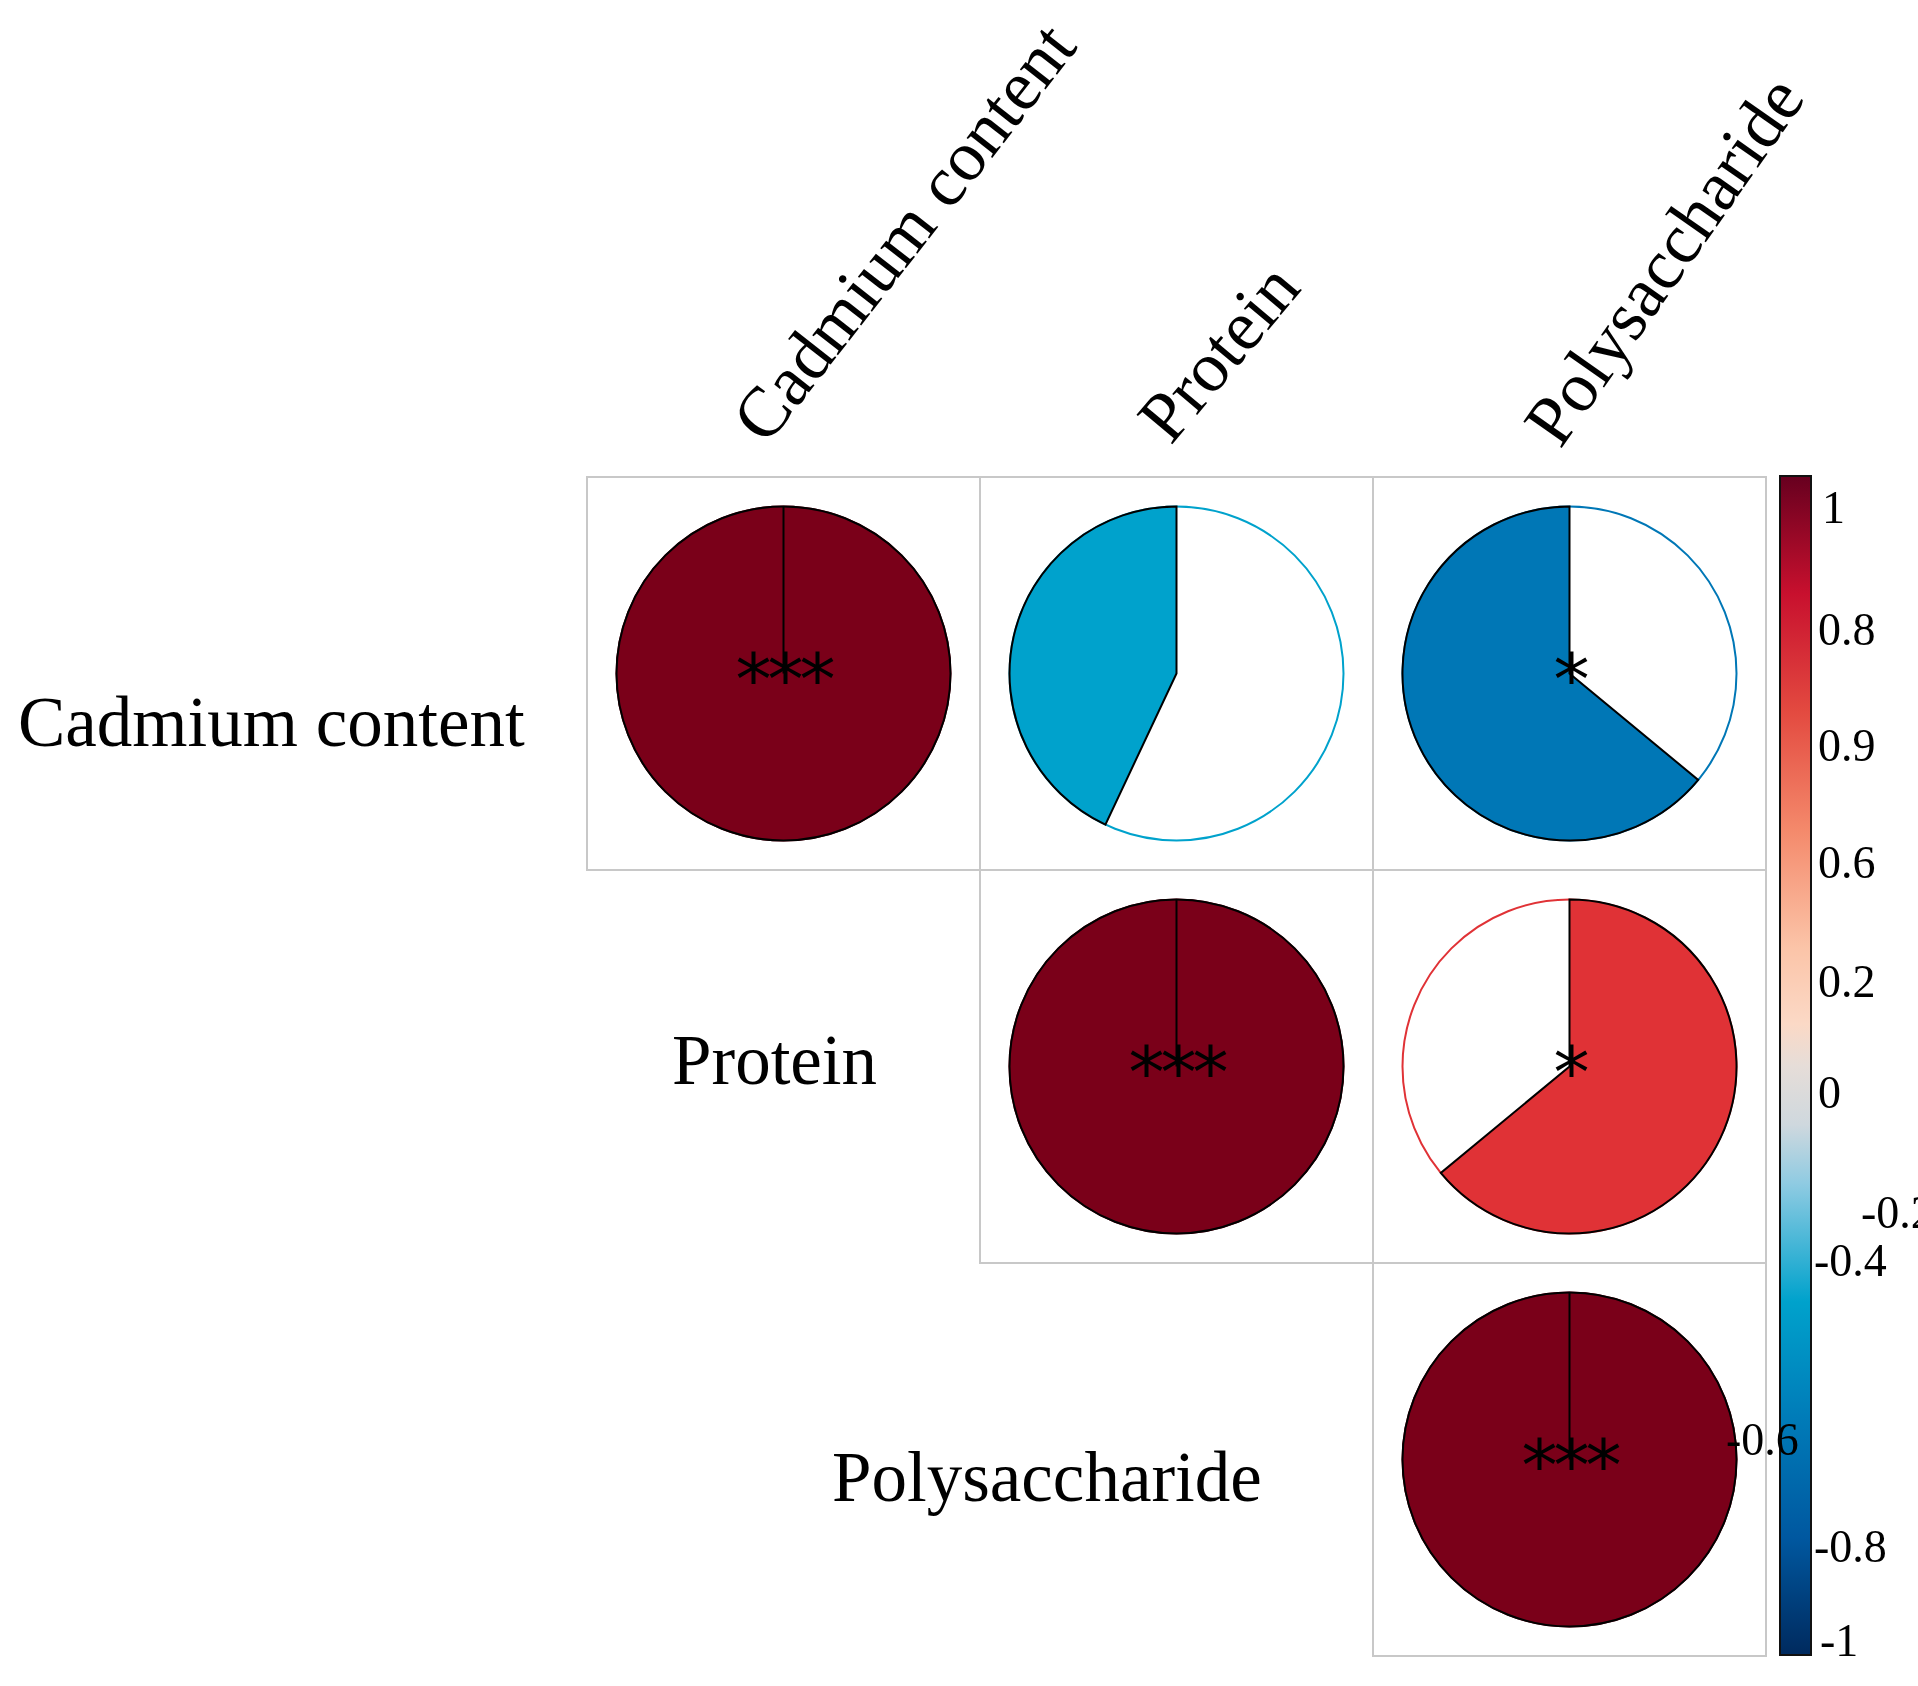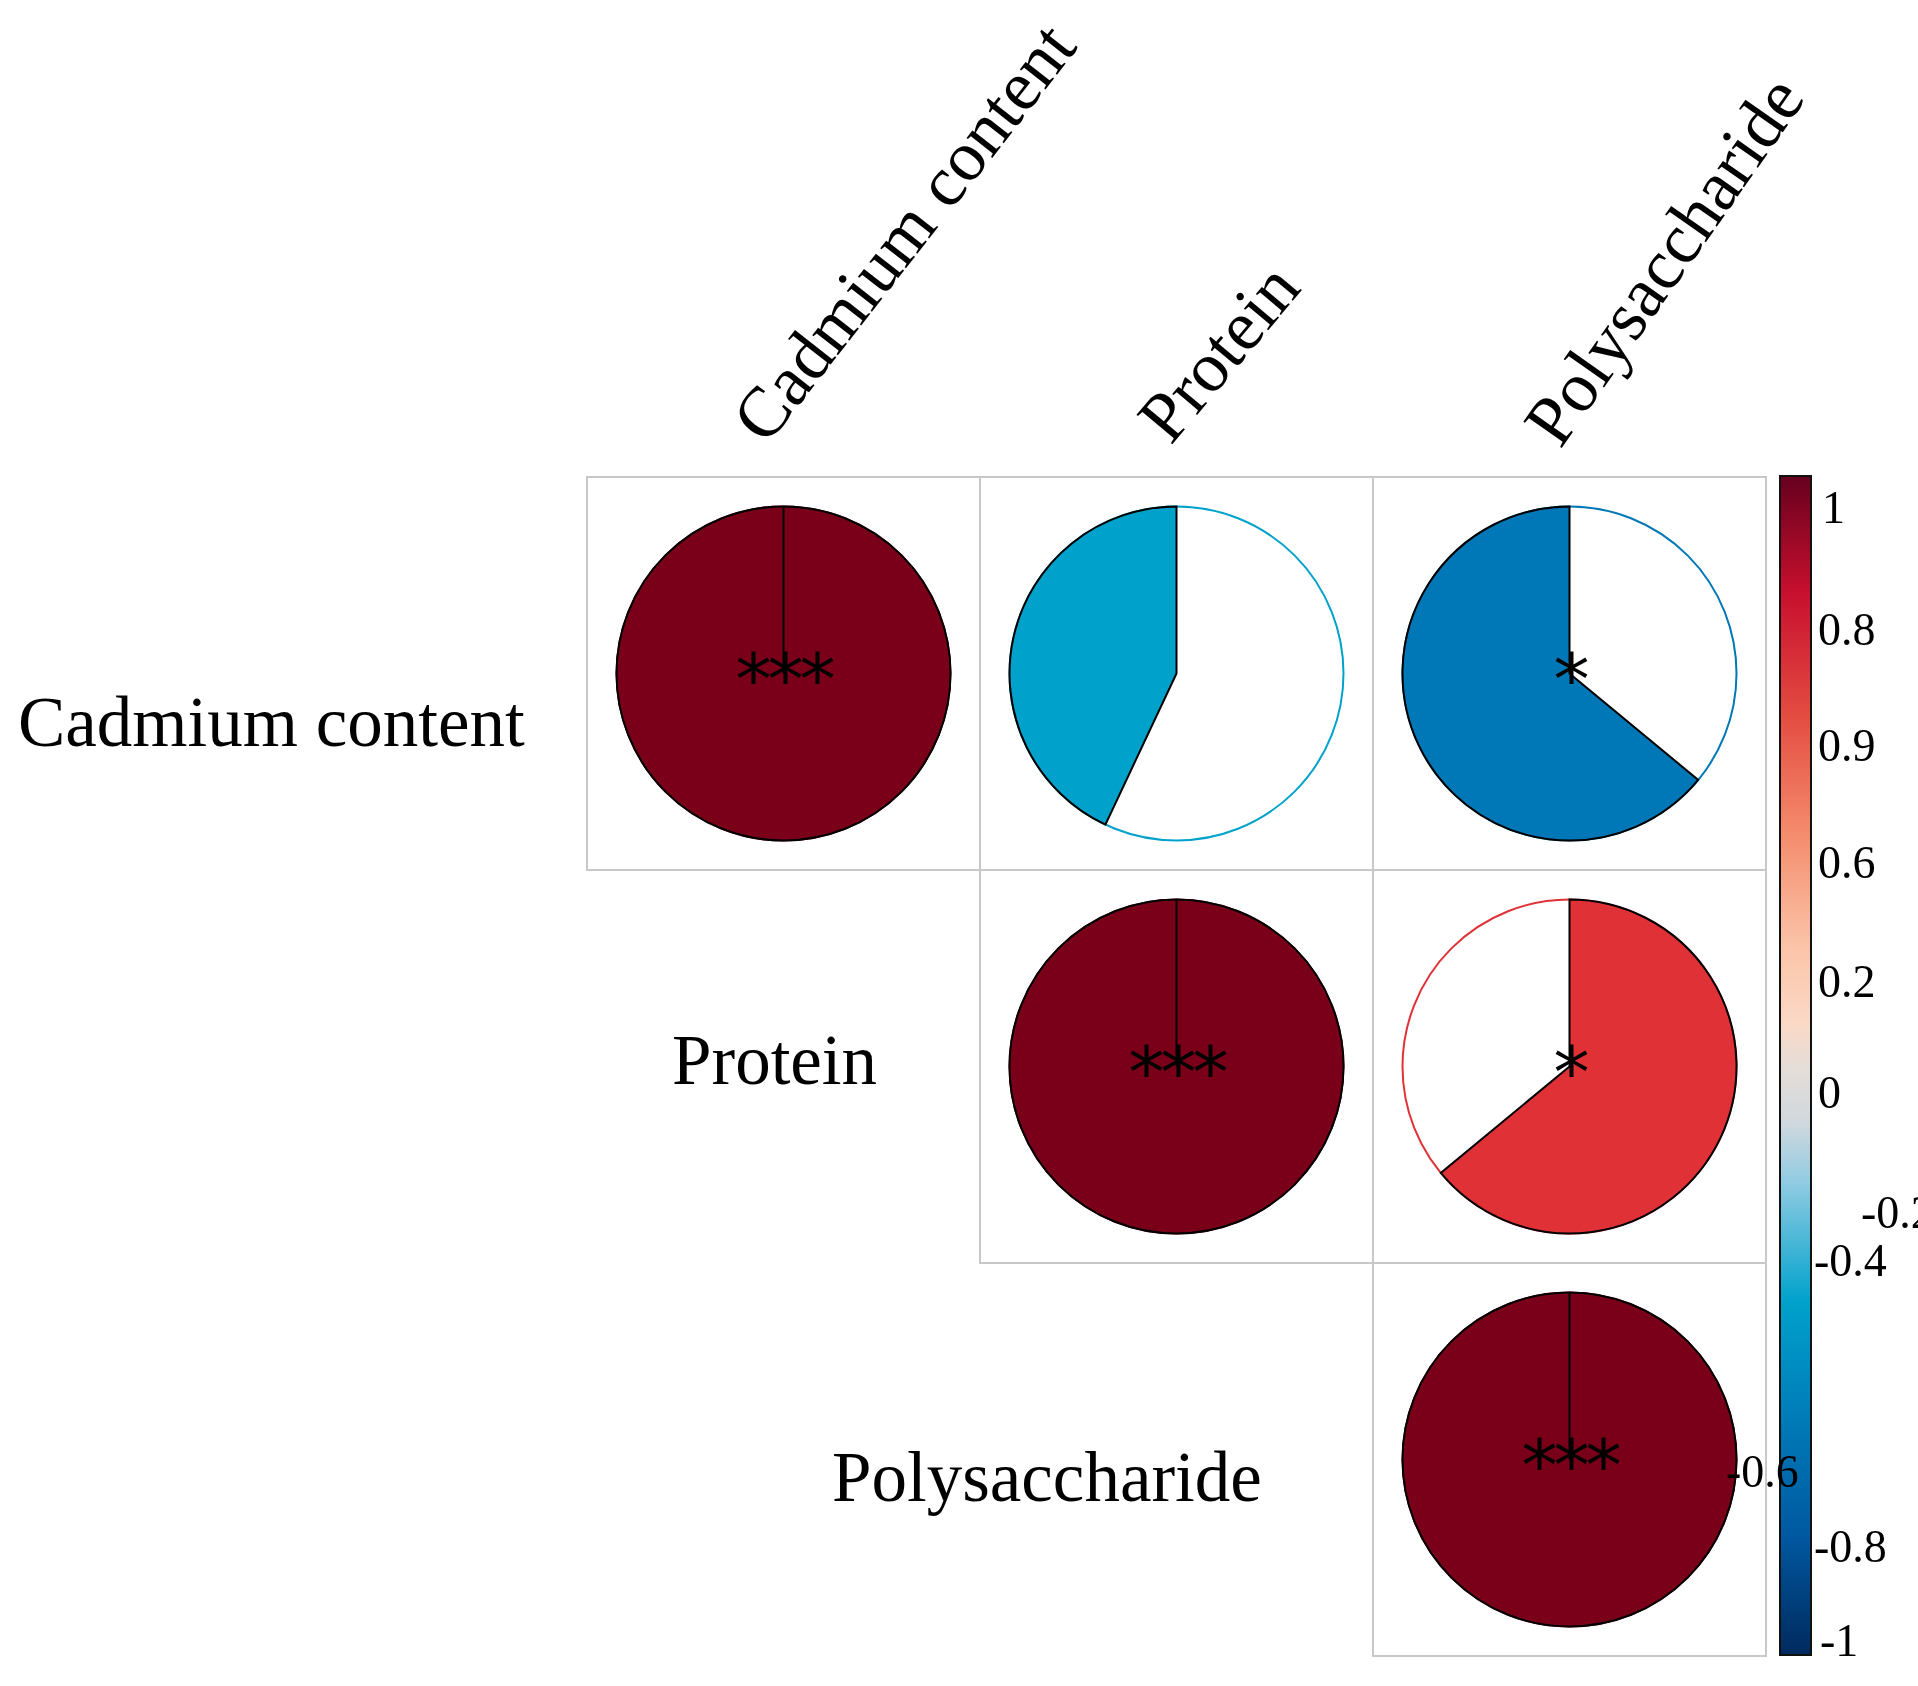--- a/index.html
+++ b/index.html
@@ -88,15 +88,15 @@
 <div class="row-label" style="left:832px; top:1442px;">Polysaccharide</div>
 
 <div class="tick-label" style="left:1822px; top:485px;">1</div>
 <div class="tick-label" style="left:1818px; top:607px;">0.8</div>
 <div class="tick-label" style="left:1818px; top:723px;">0.9</div>
 <div class="tick-label" style="left:1818px; top:840px;">0.6</div>
 <div class="tick-label" style="left:1818px; top:959px;text-align:right;">0.2</div>
 <div class="tick-label" style="left:1818px; top:1070px;">0</div>
 <div class="tick-label" style="left:1814px; top:1190px;margin-left:47px;">-0.2</div>
 <div class="tick-label" style="left:1814px; top:1238px;">-0.4</div>
-<div class="tick-label" style="left:1726px; top:1417px;margin-top:32px;">-0.6</div>
+<div class="tick-label" style="left:1726px; top:1417px;">-0.6</div>
 <div class="tick-label" style="left:1814px; top:1524px;text-align:center;">-0.8</div>
 <div class="tick-label" style="left:1820px; top:1618px;">-1</div>
 
 </body></html>

